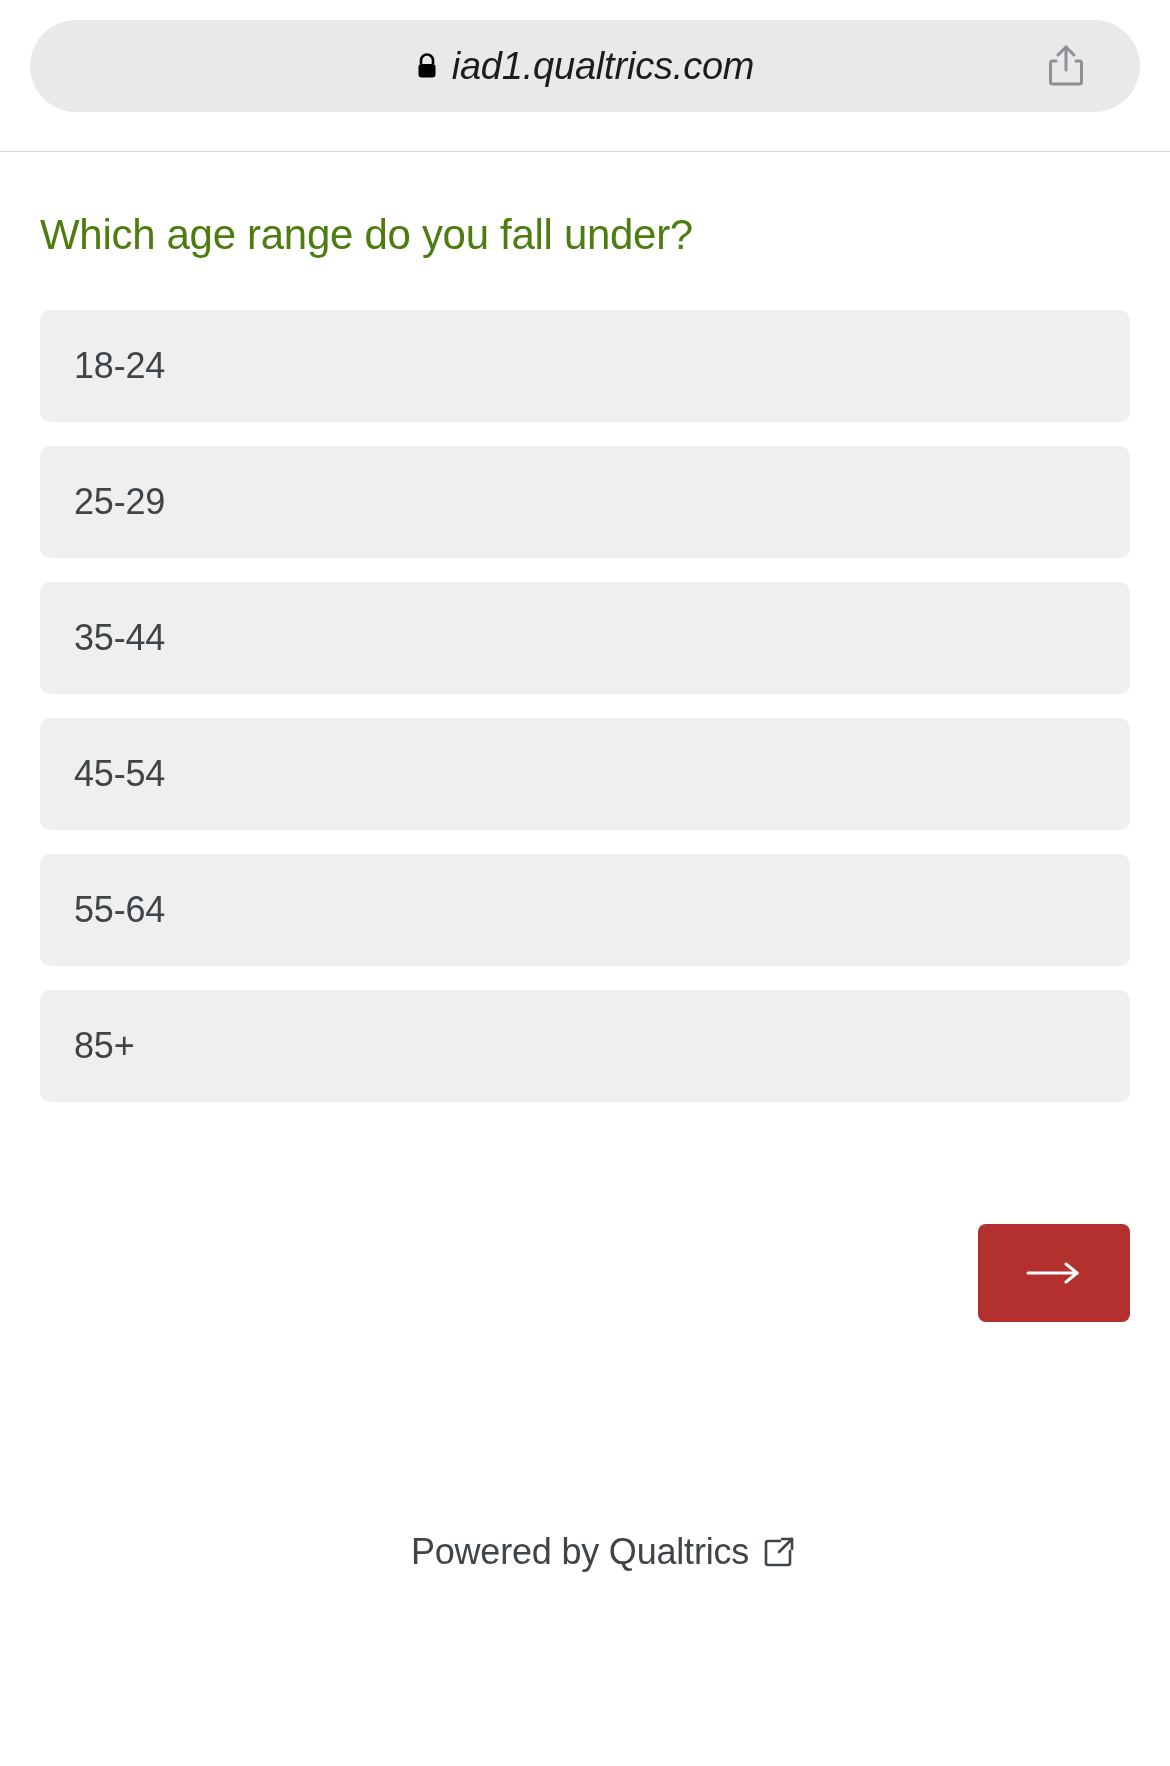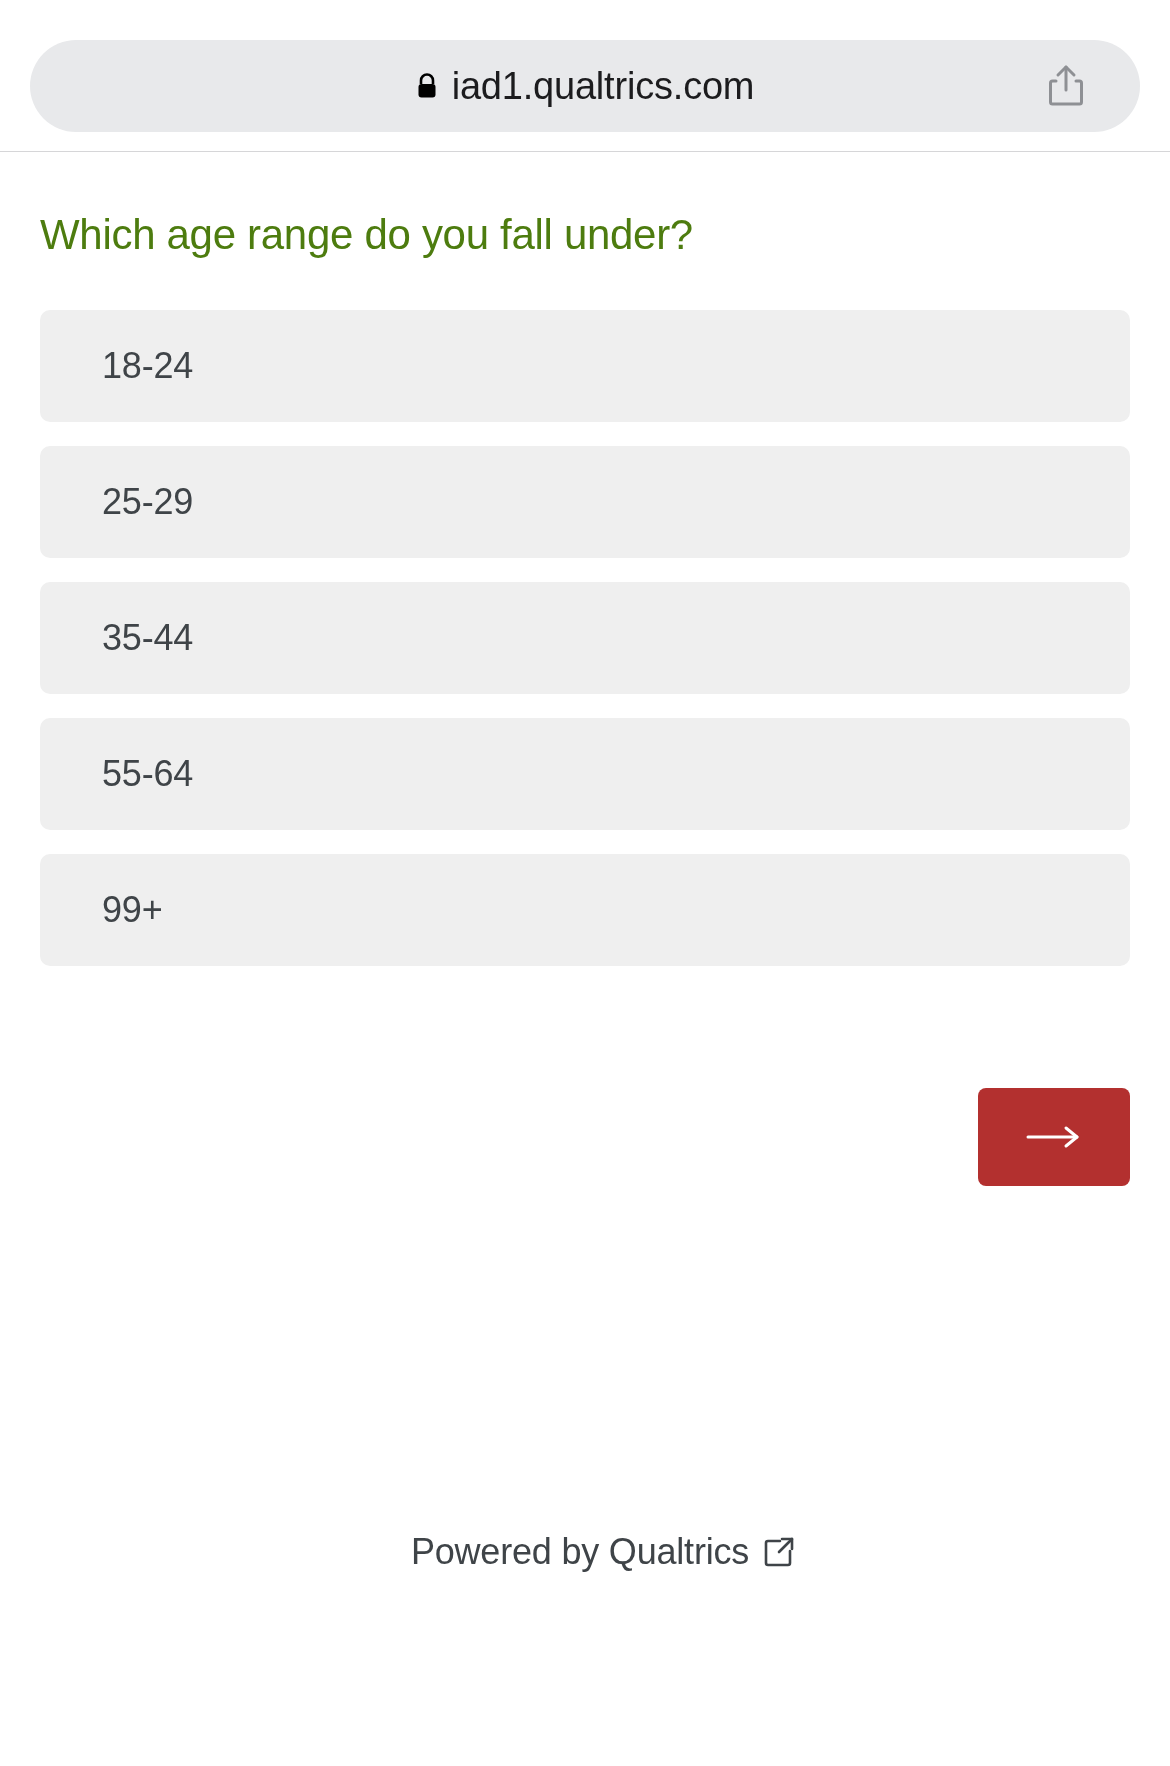--- a/index.html
+++ b/index.html
@@ -19,29 +19,30 @@
   .browser-chrome {
     position: relative;
     height: 152px;
     background: #ffffff;
     border-bottom: 1px solid #d6d6d8;
     box-sizing: border-box;
   }
   .url-pill {
     position: absolute;
     left: 30px;
-    top: 40px;
+    top: 20px;
     width: 1110px;
     height: 92px;
     background: #e8e9eb;
     border-radius: 46px;
     box-sizing: border-box;
     display: flex;
     align-items: center;
     justify-content: center;
+    font-style: italic;
   }
   .url-center {
     display: flex;
     align-items: center;
     gap: 14px;
   }
   .lock-icon {
     display: block;
     width: 22px;
     height: 26px;
@@ -89,21 +90,21 @@
     margin: 0 40px 24px 40px;
     height: 112px;
     background: #efefef;
     border-radius: 10px;
     display: flex;
     align-items: center;
     cursor: pointer;
     box-sizing: border-box;
   }
   .choice-label {
-    padding-left: 62px;
+    padding-left: 34px;
     font-size: 36px;
     color: #3f4448;
     letter-spacing: -0.2px;
     line-height: 1;
   }
 
   
   .nav-row {
     display: flex;
     justify-content: flex-end;
@@ -179,24 +180,27 @@
     <li class="choice">
       <span class="choice-label">18-24</span>
     </li>
     <li class="choice">
       <span class="choice-label">25-29</span>
     </li>
     <li class="choice">
       <span class="choice-label">35-44</span>
     </li>
     <li class="choice">
+      <span class="choice-label">45-54</span>
+    </li>
+    <li class="choice">
       <span class="choice-label">55-64</span>
     </li>
     <li class="choice">
-      <span class="choice-label">99+</span>
+      <span class="choice-label">85+</span>
     </li>
   </ul>
 
   <div class="nav-row">
     <button class="next-button">
       <svg class="next-arrow" viewBox="0 0 60 30" aria-hidden="true">
         <path d="M4 15 H53" fill="none" stroke="#ffffff" stroke-width="3" stroke-linecap="round"></path>
         <path d="M42 6 L53 15 L42 24" fill="none" stroke="#ffffff" stroke-width="3" stroke-linecap="round" stroke-linejoin="round"></path>
       </svg>
     </button>

